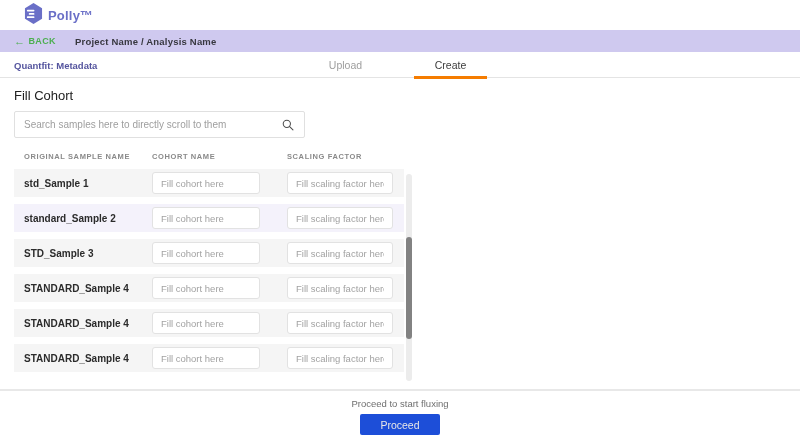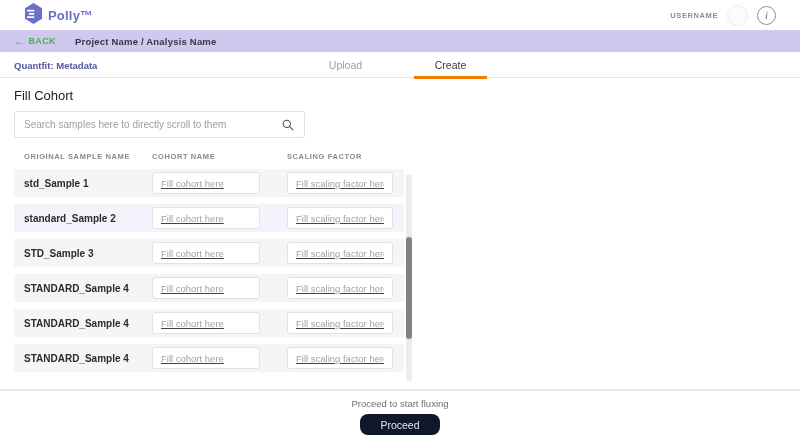--- a/index.html
+++ b/index.html
@@ -51,55 +51,50 @@
   .th { font-size:7.5px; font-weight:bold; color:#8a8a8a; letter-spacing:0.6px; }
   .th-sample { width:128px; }
   .th-cohort { width:135px; }
   .th-scaling { width:120px; }
 
   .trow { display:flex; align-items:center; height:28px; margin-bottom:7px; background:var(--row-gray);
     padding-left:10px; width:390px; }
   .trow.highlight { background:var(--row-highlight); }
   .sample { width:128px; font-size:10px; font-weight:bold; color:#2b2b2b; }
   .trow input { height:22px; border:1px solid #e2e2e2; border-radius:3px; background:#fff;
-    font-size:9.5px; color:#424242; padding:0 8px; font-family:"Liberation Sans", sans-serif; outline:none;text-decoration:underline; }
+    font-size:9.5px; color:#424242; padding:0 8px; font-family:"Liberation Sans", sans-serif; outline:none; }
   .trow input::placeholder { color:#a2a2a2; }
   .cohort-input { width:108px; margin-right:27px; }
   .scaling-input { width:106px; }
 
   .vscroll-track { position:absolute; left:392px; top:24px; width:6px; height:207px; background:#ececec; border-radius:3px; }
   .vscroll-thumb { position:absolute; left:0; top:63px; width:6px; height:102px; background:#828282; border-radius:3px; cursor:grab; }
 
   
   .footer { flex:0 0 46px; border-top:2px solid #e8e8e8; background:#fff; text-align:center; padding-top:7px; }
   .footer-hint { font-size:9.5px; color:#6f6f6f; }
-  .proceed-btn { margin-top:5px; width:80px; height:21px; background:#0f172a; color:#e7e7e7;
-    border:none; border-radius:8px; font-size:10.5px; font-family:"Liberation Sans", sans-serif; cursor:default; }
+  .proceed-btn { margin-top:5px; width:80px; height:21px; background:#1d4ed8; color:#e7e7e7;
+    border:none; border-radius:2px; font-size:10.5px; font-family:"Liberation Sans", sans-serif; cursor:default; }
 </style>
 </head>
 <body>
 
 <div class="page">
 
   <div class="topbar">
     <div class="brand-wrap">
       <span class="logo">
         <svg width="19" height="21" viewBox="0 0 20 22">
           <polygon points="10,0 19,5.5 19,16.5 10,22 1,16.5 1,5.5" fill="#6a6fc7"></polygon>
           <rect x="3" y="7" width="8" height="1.8" rx="0.9" fill="#ffffff"></rect>
           <rect x="5" y="10.5" width="6" height="1.8" rx="0.9" fill="#ffffff"></rect>
           <rect x="3" y="14" width="8" height="1.8" rx="0.9" fill="#ffffff"></rect>
         </svg>
       </span>
       <span class="brand">Polly™</span>
-    </div>
-    <div class="topbar-right">
-      <span class="username">USERNAME</span>
-      <span class="avatar"></span>
-      <span class="info-btn">i</span>
     </div>
   </div>
 
   <div class="crumbbar">
     <span class="back-link">
       <span class="back-arrow">←</span>
       <span>BACK</span>
     </span>
     <span class="crumb-path">Project Name / Analysis Name</span>
   </div>

